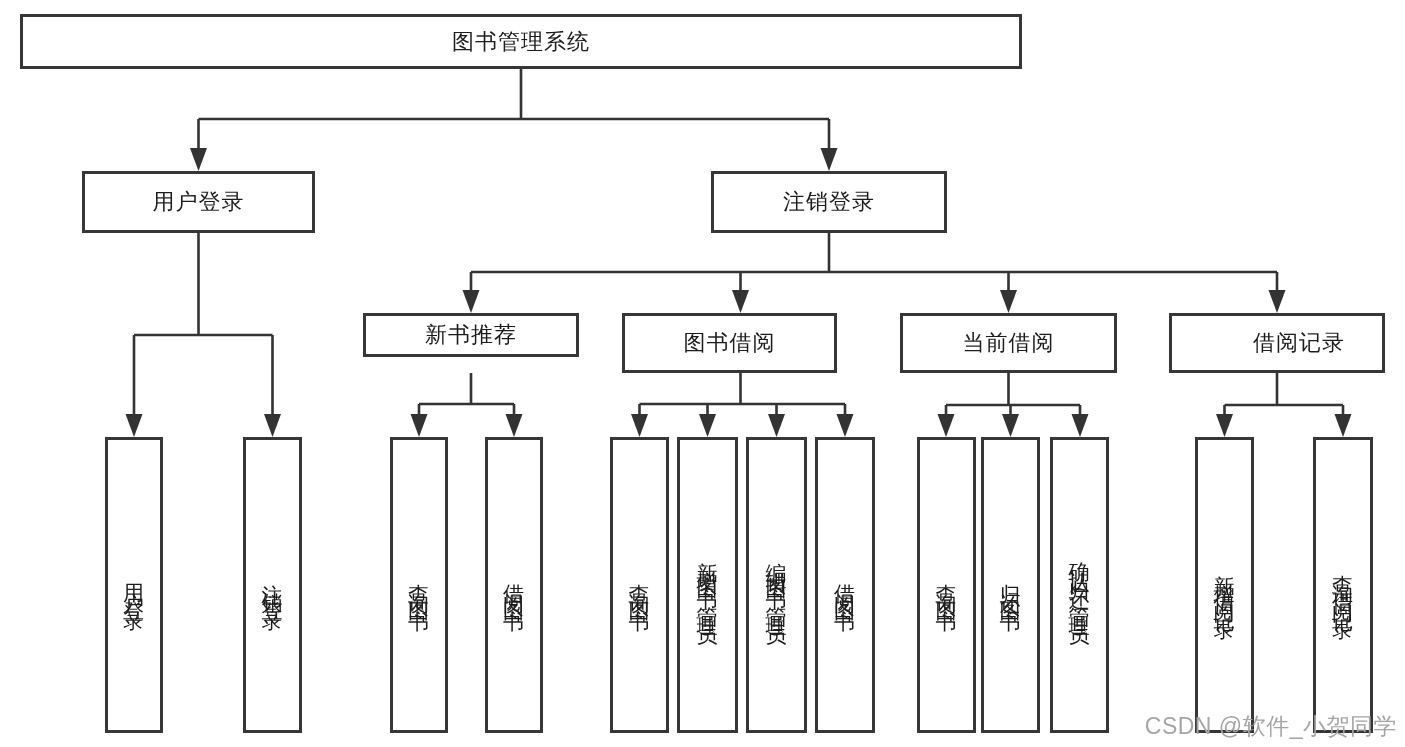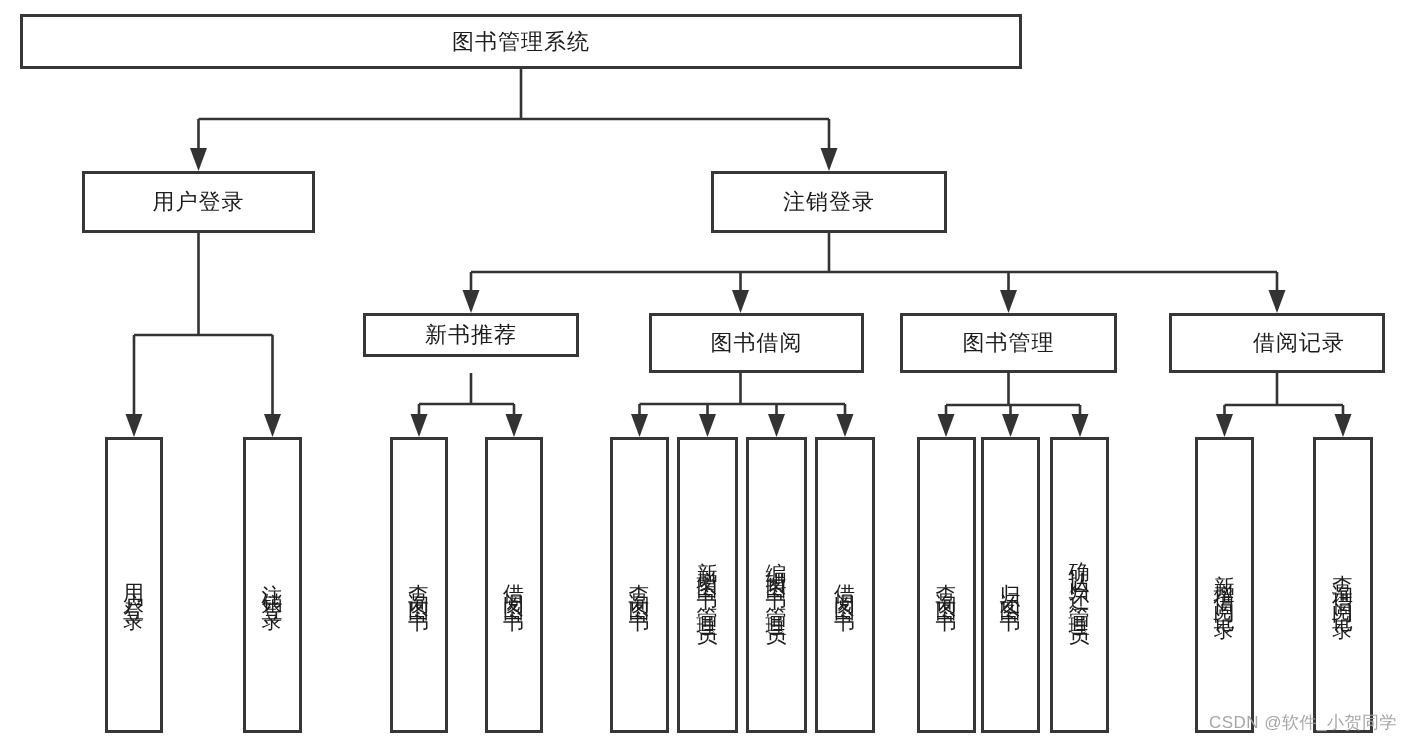--- a/index.html
+++ b/index.html
@@ -39,21 +39,21 @@
     writing-mode: vertical-rl;
     text-orientation: mixed;
     font-size: 21px;
     letter-spacing: 9px;
     line-height: 1;
   }
   #watermark {
     position: absolute;
     top: 711px;
     right: 8px;
-    font-size: 17px;
+    font-size: 23px;
     color: #a6a6a6;
     letter-spacing: 0.5px;
     white-space: nowrap;
   }
 </style>
 </head>
 <body>
 
 <div id="canvas">
 
@@ -107,25 +107,25 @@
   <div class="node" style="left:82px; top:171px; width:233px; height:62px;">
     <span class="hlabel">用户登录</span>
   </div>
   <div class="node" style="left:711px; top:171px; width:236px; height:62px;">
     <span class="hlabel">注销登录</span>
   </div>
 
   <div class="node" style="left:363px; top:313px; width:216px; height:44px;">
     <span class="hlabel">新书推荐</span>
   </div>
-  <div class="node" style="left:649px; top:313px; width:215px; height:60px;">
+  <div class="node" style="left:622px; top:313px; width:215px; height:60px;">
     <span class="hlabel">图书借阅</span>
   </div>
   <div class="node" style="left:900px; top:313px; width:217px; height:60px;">
-    <span class="hlabel">图书管理</span>
+    <span class="hlabel">当前借阅</span>
   </div>
   <div class="node" style="left:1169px; top:313px; width:216px; height:60px;padding-left:44px;">
     <span class="hlabel">借阅记录</span>
   </div>
 
   <div class="node" style="left:105px; top:437px; width:58px; height:296px;">
     <span class="vlabel">用户登录</span>
   </div>
   <div class="node" style="left:243px; top:437px; width:59px; height:296px;">
     <span class="vlabel">注销登录</span>

